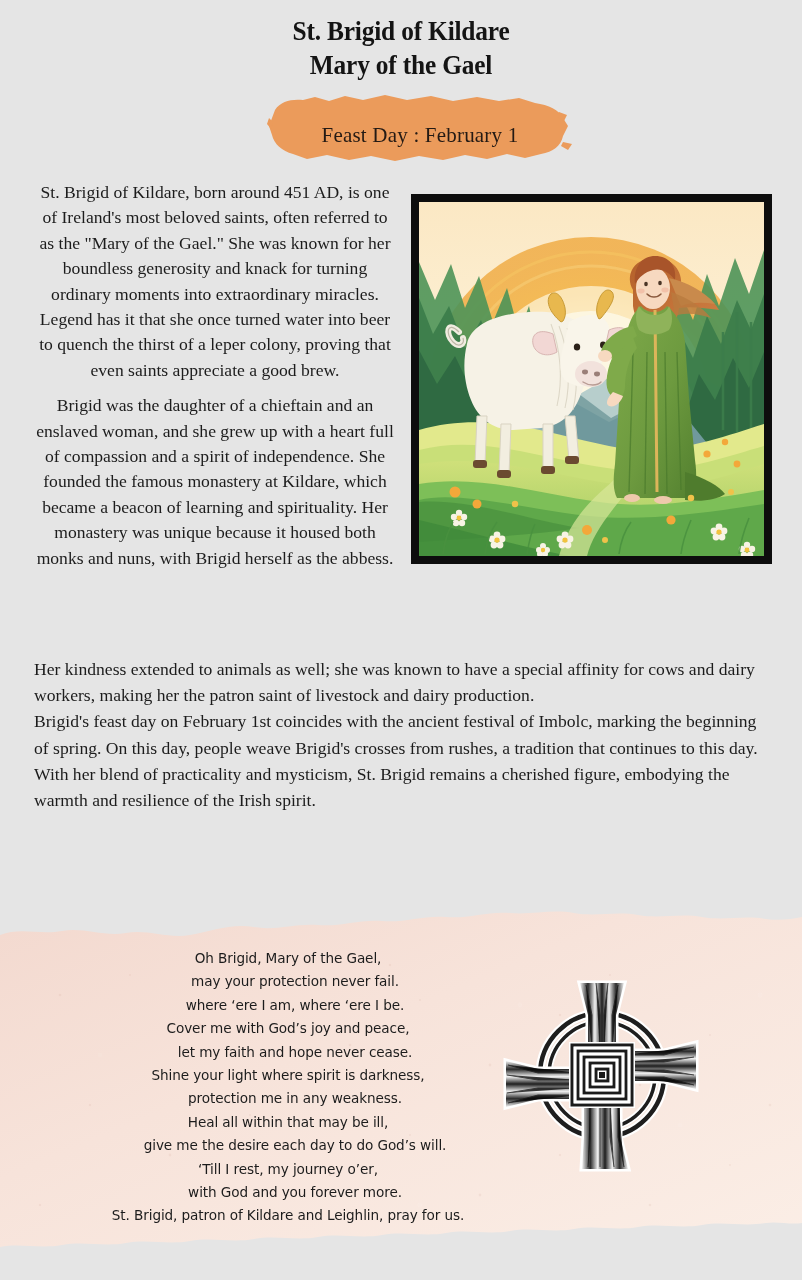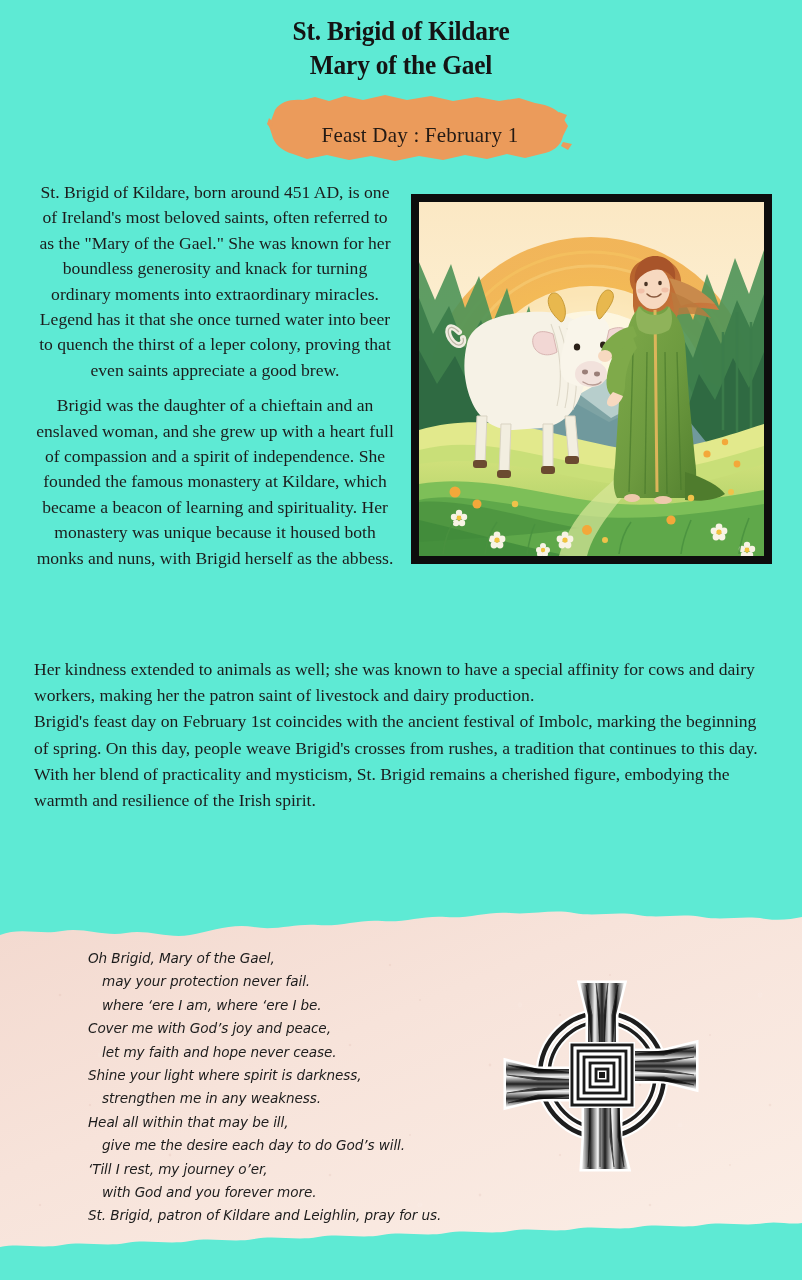--- a/index.html
+++ b/index.html
@@ -14,21 +14,21 @@
   body {
     font-family: "Liberation Serif", "DejaVu Serif", serif;
     background: #b5d6c3;
     position: relative;
   }
 
   .poster {
     position: relative;
     width: 802px;
     height: 1280px;
-    background: #5eead4;
+    background: #e5e5e5;
     overflow: hidden;
   }
 
   
   .title-block {
     position: absolute;
     top: 14px;
     left: 0;
     width: 802px;
     text-align: center;
@@ -128,25 +128,25 @@
     inset: 0;
     width: 100%;
     height: 100%;
   }
   .prayer {
     position: absolute;
     left: 88px;
     top: 42px;
     width: 400px;
     font-family: "DejaVu Sans", "Liberation Sans", sans-serif;
-    font-style: italic;
     font-size: 13.6px;
     line-height: 23.4px;
     color: #1c1c1c;
     letter-spacing: -0.1px;
+    text-align: center;
   }
   .prayer .indent { padding-left: 14px; display: block; }
   .prayer .line { display: block; white-space: nowrap; }
 
   .cross-holder {
     position: absolute;
     left: 498px;
     top: 62px;
     width: 220px;
     height: 220px;
@@ -487,21 +487,21 @@
       </g>
     </svg>
 
     <div class="prayer">
       <span class="line">Oh Brigid, Mary of the Gael,</span>
       <span class="line indent">may your protection never fail.</span>
       <span class="line indent">where ‘ere I am, where ‘ere I be.</span>
       <span class="line">Cover me with God’s joy and peace,</span>
       <span class="line indent">let my faith and hope never cease.</span>
       <span class="line">Shine your light where spirit is darkness,</span>
-      <span class="line indent">strengthen me in any weakness.</span>
+      <span class="line indent">protection me in any weakness.</span>
       <span class="line">Heal all within that may be ill,</span>
       <span class="line indent">give me the desire each day to do God’s will.</span>
       <span class="line">‘Till I rest, my journey o’er,</span>
       <span class="line indent">with God and you forever more.</span>
       <span class="line">St. Brigid, patron of Kildare and Leighlin, pray for us.</span>
     </div>
 
     <div class="cross-holder">
       <svg viewBox="0 0 220 220" xmlns="http://www.w3.org/2000/svg">
         <defs>

